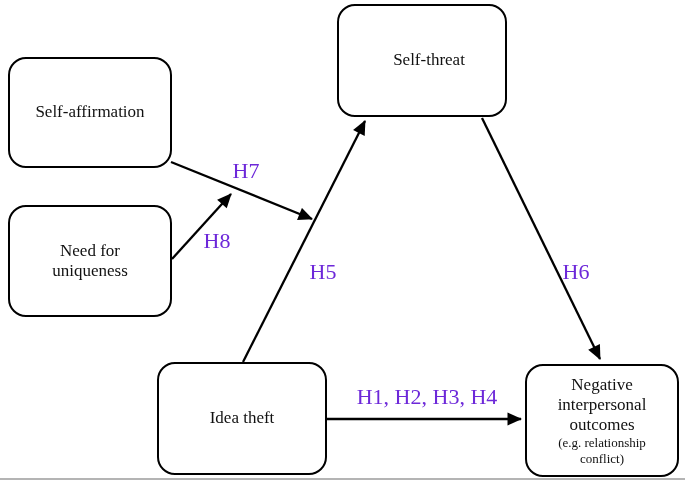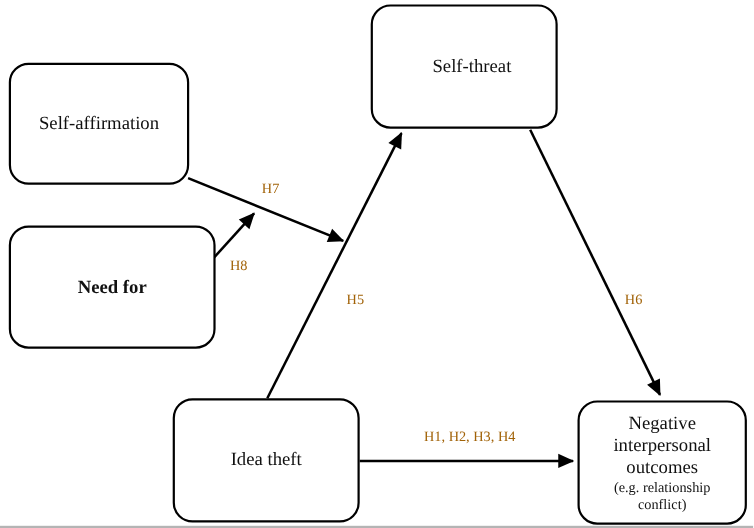--- a/index.html
+++ b/index.html
@@ -36,31 +36,31 @@
     text-align: center;
     font-size: 17px;
     line-height: 1.18;
   }
   .node span { display: block; }
   .node .sub {
     font-size: 13px;
     line-height: 1.2;
   }
   .n-self-affirmation { left: 8px;   top: 57px;  width: 164px; height: 111px; text-align: center; }
-  .n-need-uniqueness  { left: 8px;   top: 205px; width: 188px; height: 112px; font-weight: bold; }
+  .n-need-uniqueness  { left: 8px;   top: 205px; width: 164px; height: 112px; }
   .n-self-threat      { left: 337px; top: 4px;   width: 170px; height: 113px; padding-left: 14px; }
   .n-idea-theft       { left: 157px; top: 362px; width: 170px; height: 113px; }
   .n-negative         { left: 525px; top: 364px; width: 154px; height: 113px; }
 
   .edge-label {
     position: absolute;
     transform: translate(-50%, -50%);
-    font-size: 13px;
+    font-size: 22px;
     white-space: nowrap;
-    color: #a16207;
+    color: #6d28d9;
   }
   .l-h7  { left: 246px; top: 171px; }
   .l-h8  { left: 217px; top: 241px; font-family: Liberation Serif, serif; }
   .l-h5  { left: 323px; top: 272px; }
   .l-h6  { left: 576px; top: 256px; margin-top: 16px; }
   .l-h14 { left: 427px; top: 397px; }
 
   .bottom-rule {
     position: absolute;
     left: 0;
@@ -92,20 +92,21 @@
 
     <line x1="327" y1="419" x2="521" y2="419" stroke="#000000" stroke-width="2.3" marker-end="url(#arrowhead)"></line>
   </svg>
 
   <div class="node n-self-affirmation">
     <span>Self-affirmation</span>
   </div>
 
   <div class="node n-need-uniqueness">
     <span>Need for</span>
+    <span>uniqueness</span>
   </div>
 
   <div class="node n-self-threat">
     <span>Self-threat</span>
   </div>
 
   <div class="node n-negative">
     <span>Negative</span>
     <span>interpersonal</span>
     <span>outcomes</span>

